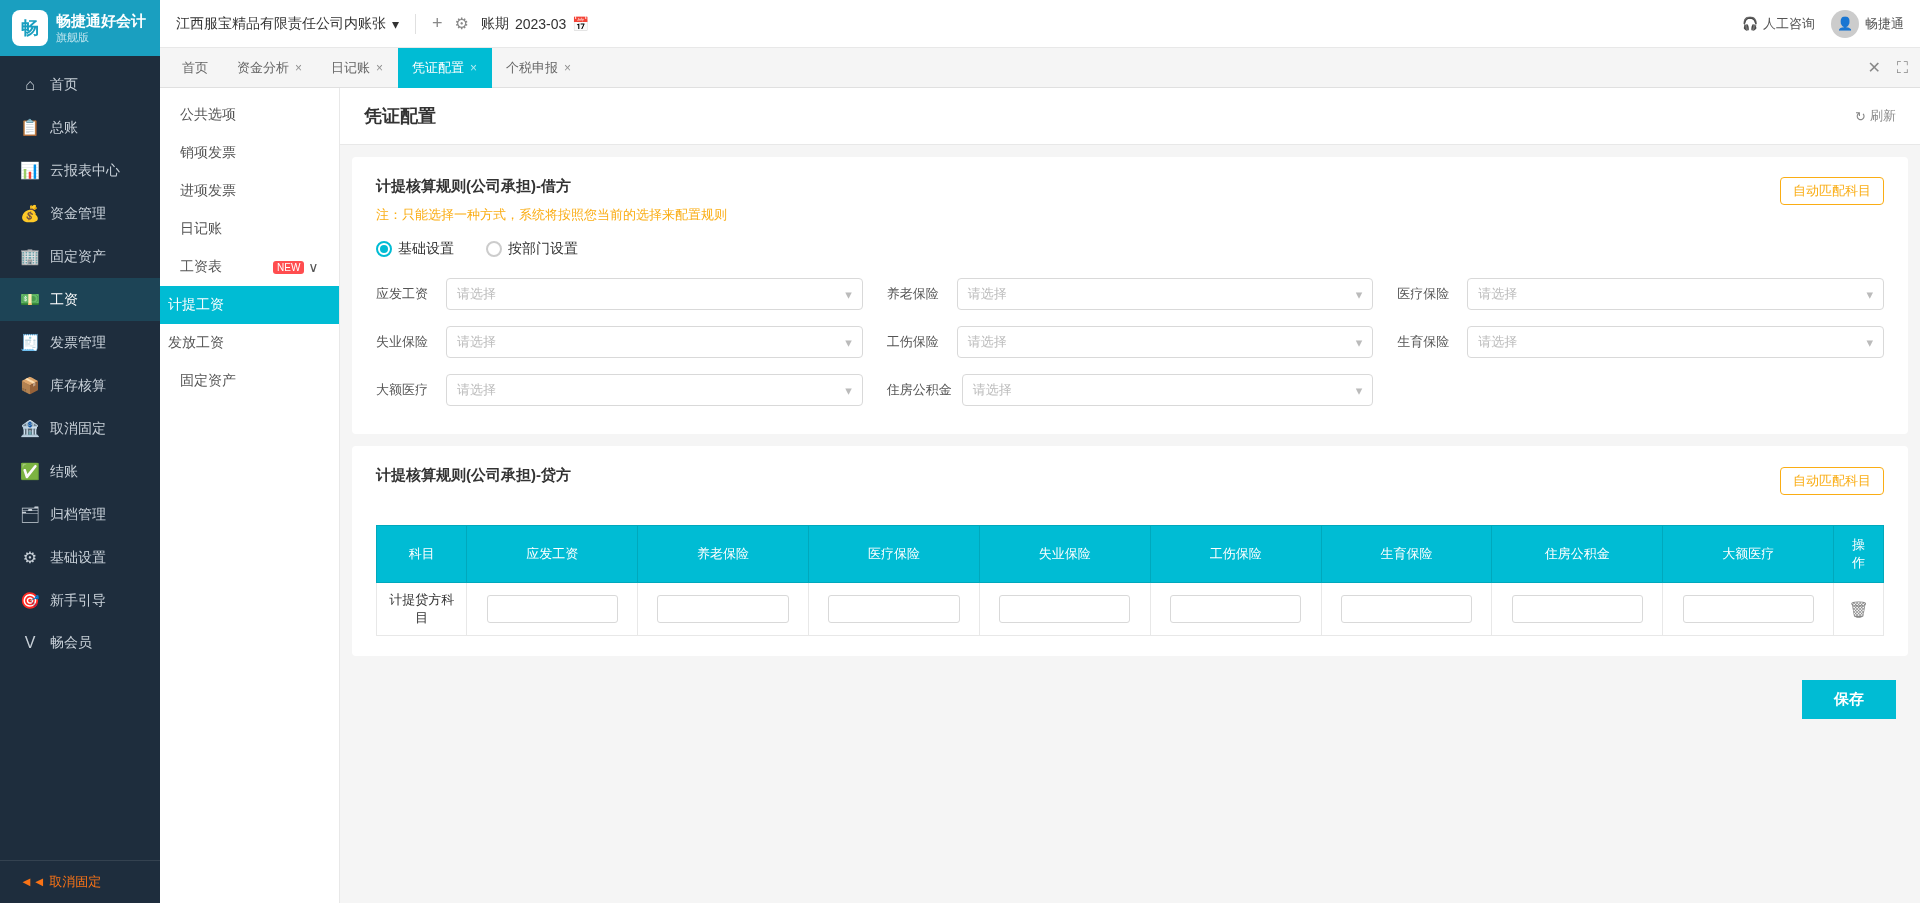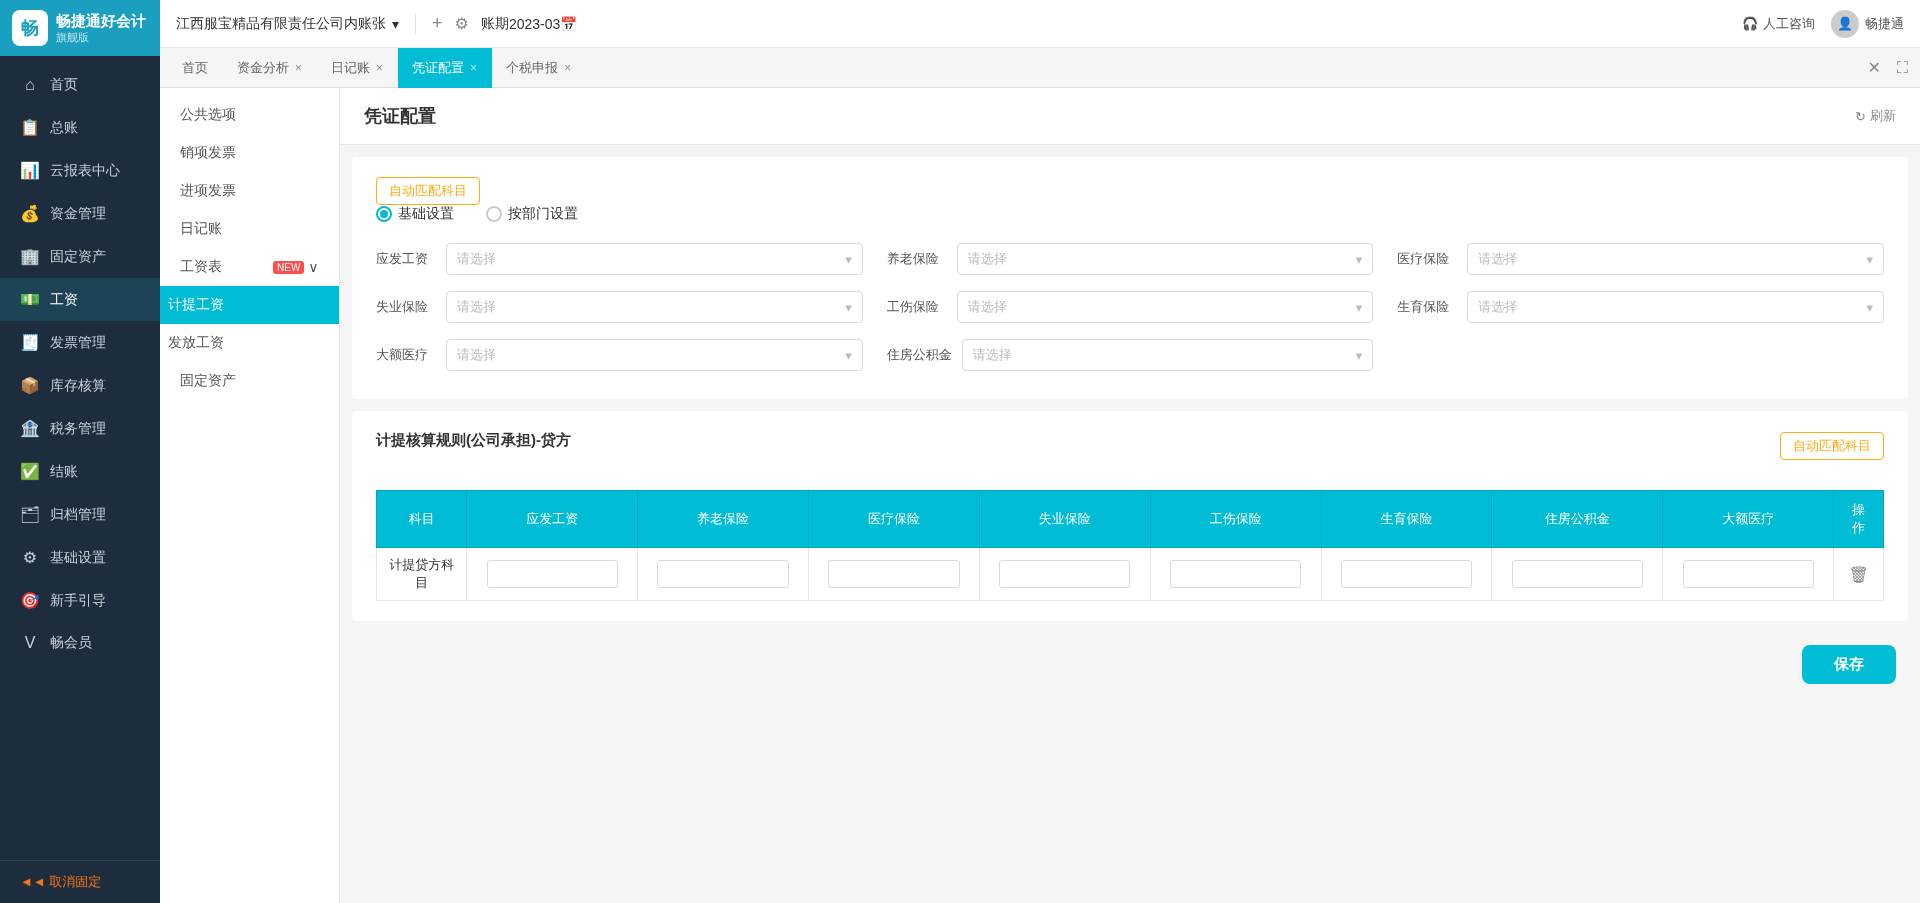--- a/index.html
+++ b/index.html
@@ -53,21 +53,21 @@
       background: #fff; height: 48px; display: flex; align-items: center;
       padding: 0 16px; gap: 12px; border-bottom: 1px solid #e8e8e8;
       flex-shrink: 0;
     }
     .company-selector {
       display: flex; align-items: center; gap: 6px; cursor: pointer; color: #333; font-size: 14px;
     }
     .topbar-divider { width: 1px; height: 20px; background: #e0e0e0; margin: 0 4px; }
     .topbar-add { color: #888; cursor: pointer; font-size: 18px; }
     .topbar-settings { color: #888; cursor: pointer; font-size: 16px; }
-    .topbar-period { display: flex; align-items: center; color: #333; font-size: 14px; }
+    .topbar-period { display: flex; align-items: center; gap: 6px; color: #333; font-size: 14px; }
     .topbar-right { margin-left: auto; display: flex; align-items: center; gap: 16px; }
     .topbar-service { display: flex; align-items: center; gap: 4px; color: #555; cursor: pointer; font-size: 13px; }
     .topbar-user { display: flex; align-items: center; gap: 6px; cursor: pointer; color: #555; font-size: 13px; }
     .user-avatar { width: 28px; height: 28px; border-radius: 50%; background: #ccc; display: flex; align-items: center; justify-content: center; }
 
     
     .tabs-bar {
       background: #f5f5f5; height: 40px; display: flex; align-items: center;
       border-bottom: 1px solid #e0e0e0; flex-shrink: 0; padding: 0 8px;
     }
@@ -156,21 +156,21 @@
     .data-table td input {
       width: 90%; height: 28px; border: 1px solid #d9d9d9; border-radius: 3px;
       text-align: center; font-size: 13px; background: #fff;
     }
     .delete-icon { color: #888; cursor: pointer; font-size: 16px; }
 
     
     .save-area { text-align: right; padding: 12px 24px; }
     .save-btn {
       background: #00bcd4; color: #fff; border: none; padding: 10px 32px;
-      border-radius: 8px; cursor: pointer; font-size: 15px; font-weight: bold;
+      border-radius: 0; cursor: pointer; font-size: 15px; font-weight: bold;
     }
 
     
     ::-webkit-scrollbar { width: 6px; }
     ::-webkit-scrollbar-thumb { background: #c0c0c0; border-radius: 3px; }
   </style>
 </head>
 <body>
 
 <div class="sidebar">
@@ -210,21 +210,21 @@
       <div class="nav-item">
         <span class="nav-icon">🧾</span>
         <span>发票管理</span>
       </div>
       <div class="nav-item">
         <span class="nav-icon">📦</span>
         <span>库存核算</span>
       </div>
       <div class="nav-item">
         <span class="nav-icon">🏦</span>
-        <span>税务管理</span>
+        <span>取消固定</span>
       </div>
       <div class="nav-item">
         <span class="nav-icon">✅</span>
         <span>结账</span>
       </div>
       <div class="nav-item">
         <span class="nav-icon">🗂</span>
         <span>归档管理</span>
       </div>
       <div class="nav-item">
@@ -334,20 +334,24 @@
       <div class="page-header">
         <span class="page-title">凭证配置</span>
         <button class="refresh-btn">
           <span>↻</span>
           <span>刷新</span>
         </button>
       </div>
 
       <div class="form-area">
         <div style="display:flex;justify-content:space-between;align-items:flex-start;">
+          <div>
+            <div class="section-title">计提核算规则(公司承担)-借方</div>
+            <div class="notice-text">注：只能选择一种方式，系统将按照您当前的选择来配置规则</div>
+          </div>
           <button class="auto-match-btn">自动匹配科目</button>
         </div>
 
         <div class="radio-group">
           <div class="radio-item">
             <div class="radio-circle checked">
                 <span></span>
               </div>
             <span>基础设置</span>
           </div>

